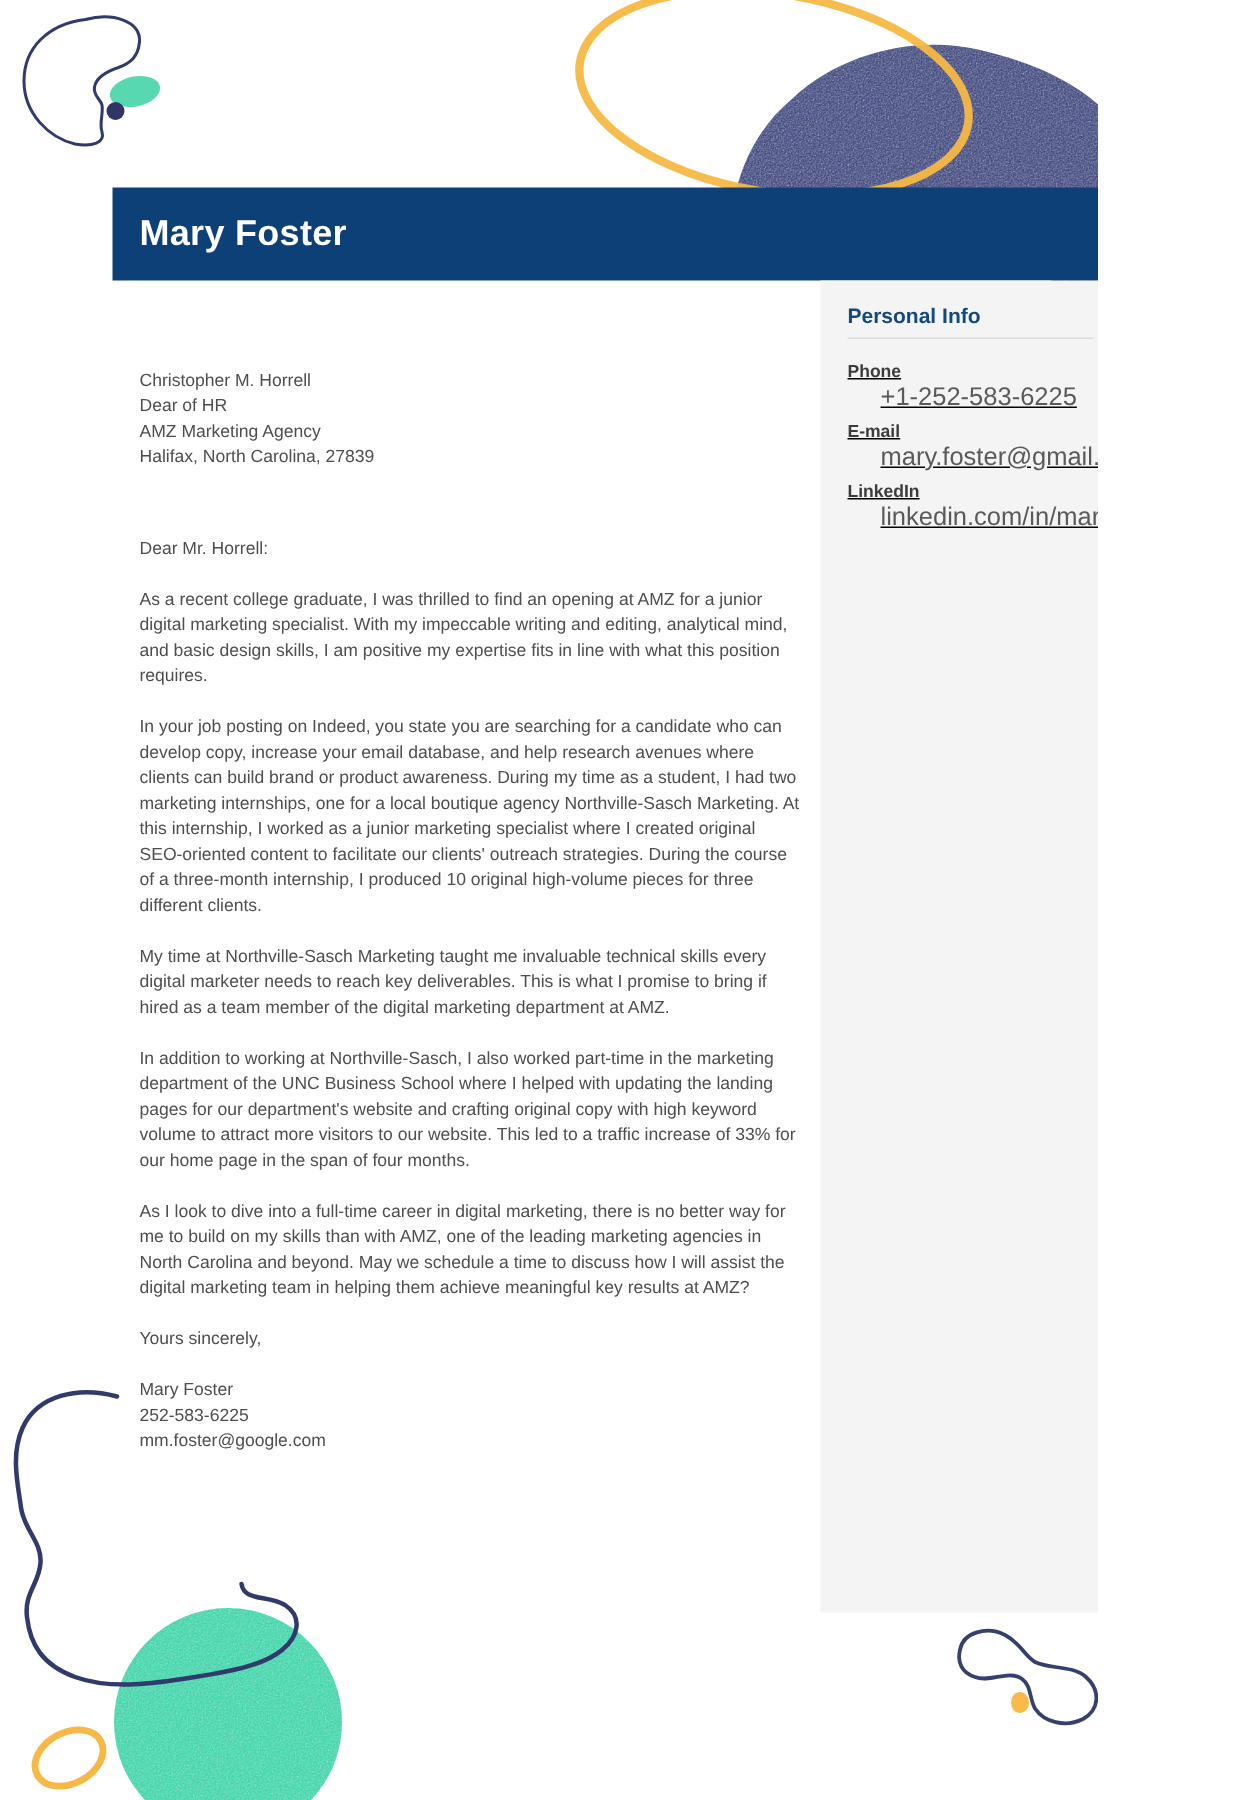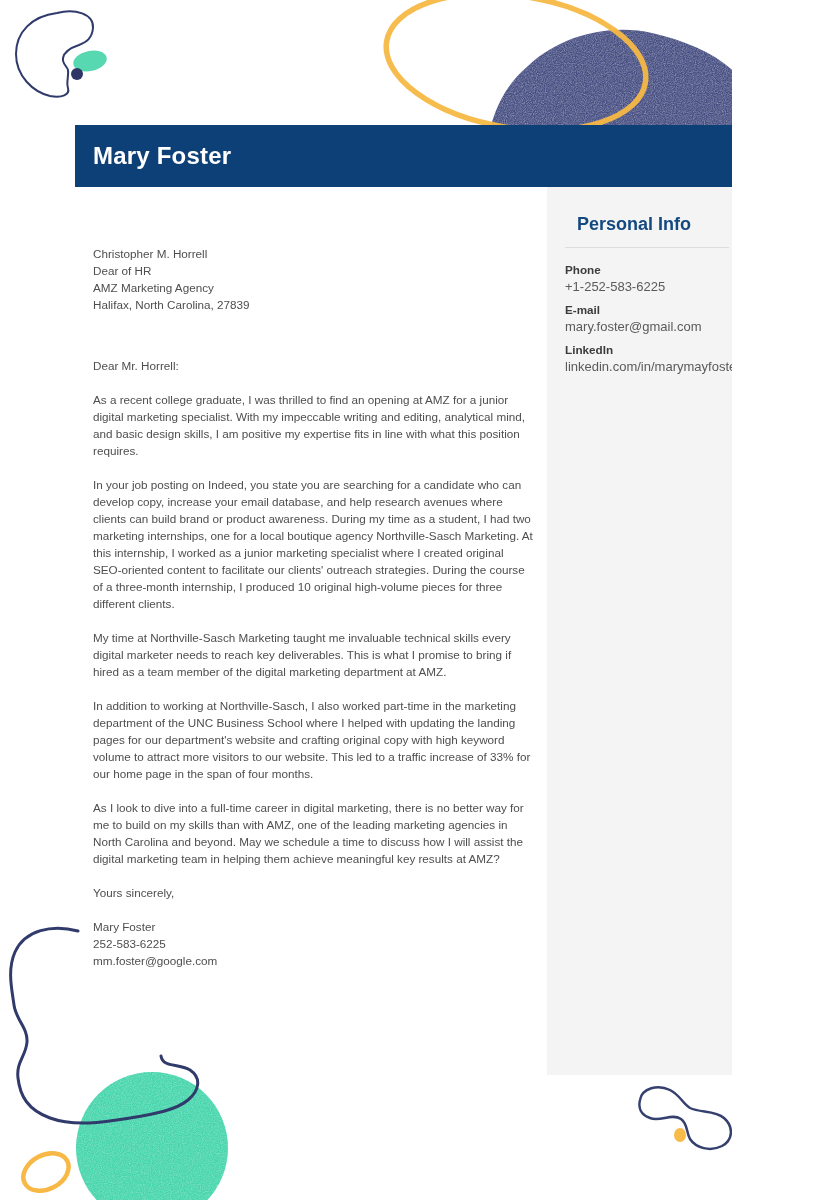--- a/index.html
+++ b/index.html
@@ -37,41 +37,42 @@
   }
   .sidebar {
     position: absolute;
     left: 547px; top: 187px;
     width: 200px; height: 888px;
     background: #f4f4f4;
     z-index: 2;
     padding: 15px 18px 0 18px;
   }
   .sidebar-title {
-    margin: 12px;
+    margin: 0;
     color: #14497f;
-    font-size: 18px;
+    font-size: 14px;
     font-weight: bold;
   }
   .sidebar-rule {
     border: none;
     border-top: 1px solid #dcdcdc;
     margin: 7px 0 13px 0;
   }
-  .info-item { margin-bottom: 6px; }
+  .info-item { margin-bottom: 6px; text-decoration: underline; }
   .info-label {
     font-size: 11.7px;
     line-height: 17px;
     font-weight: bold;
     color: #3c3c3c;
   }
   .info-value {
-    font-size: 13px;
+    font-size: 17px;
     line-height: 17px;
     color: #5a5a5a;
+    margin-left: 22px;
   }
   .letter {
     position: absolute;
     left: 93px; top: 196px;
     width: 440px;
     z-index: 1;
     color: #4e4e4e;
     font-size: 11.7px;
     line-height: 17px;
   }

